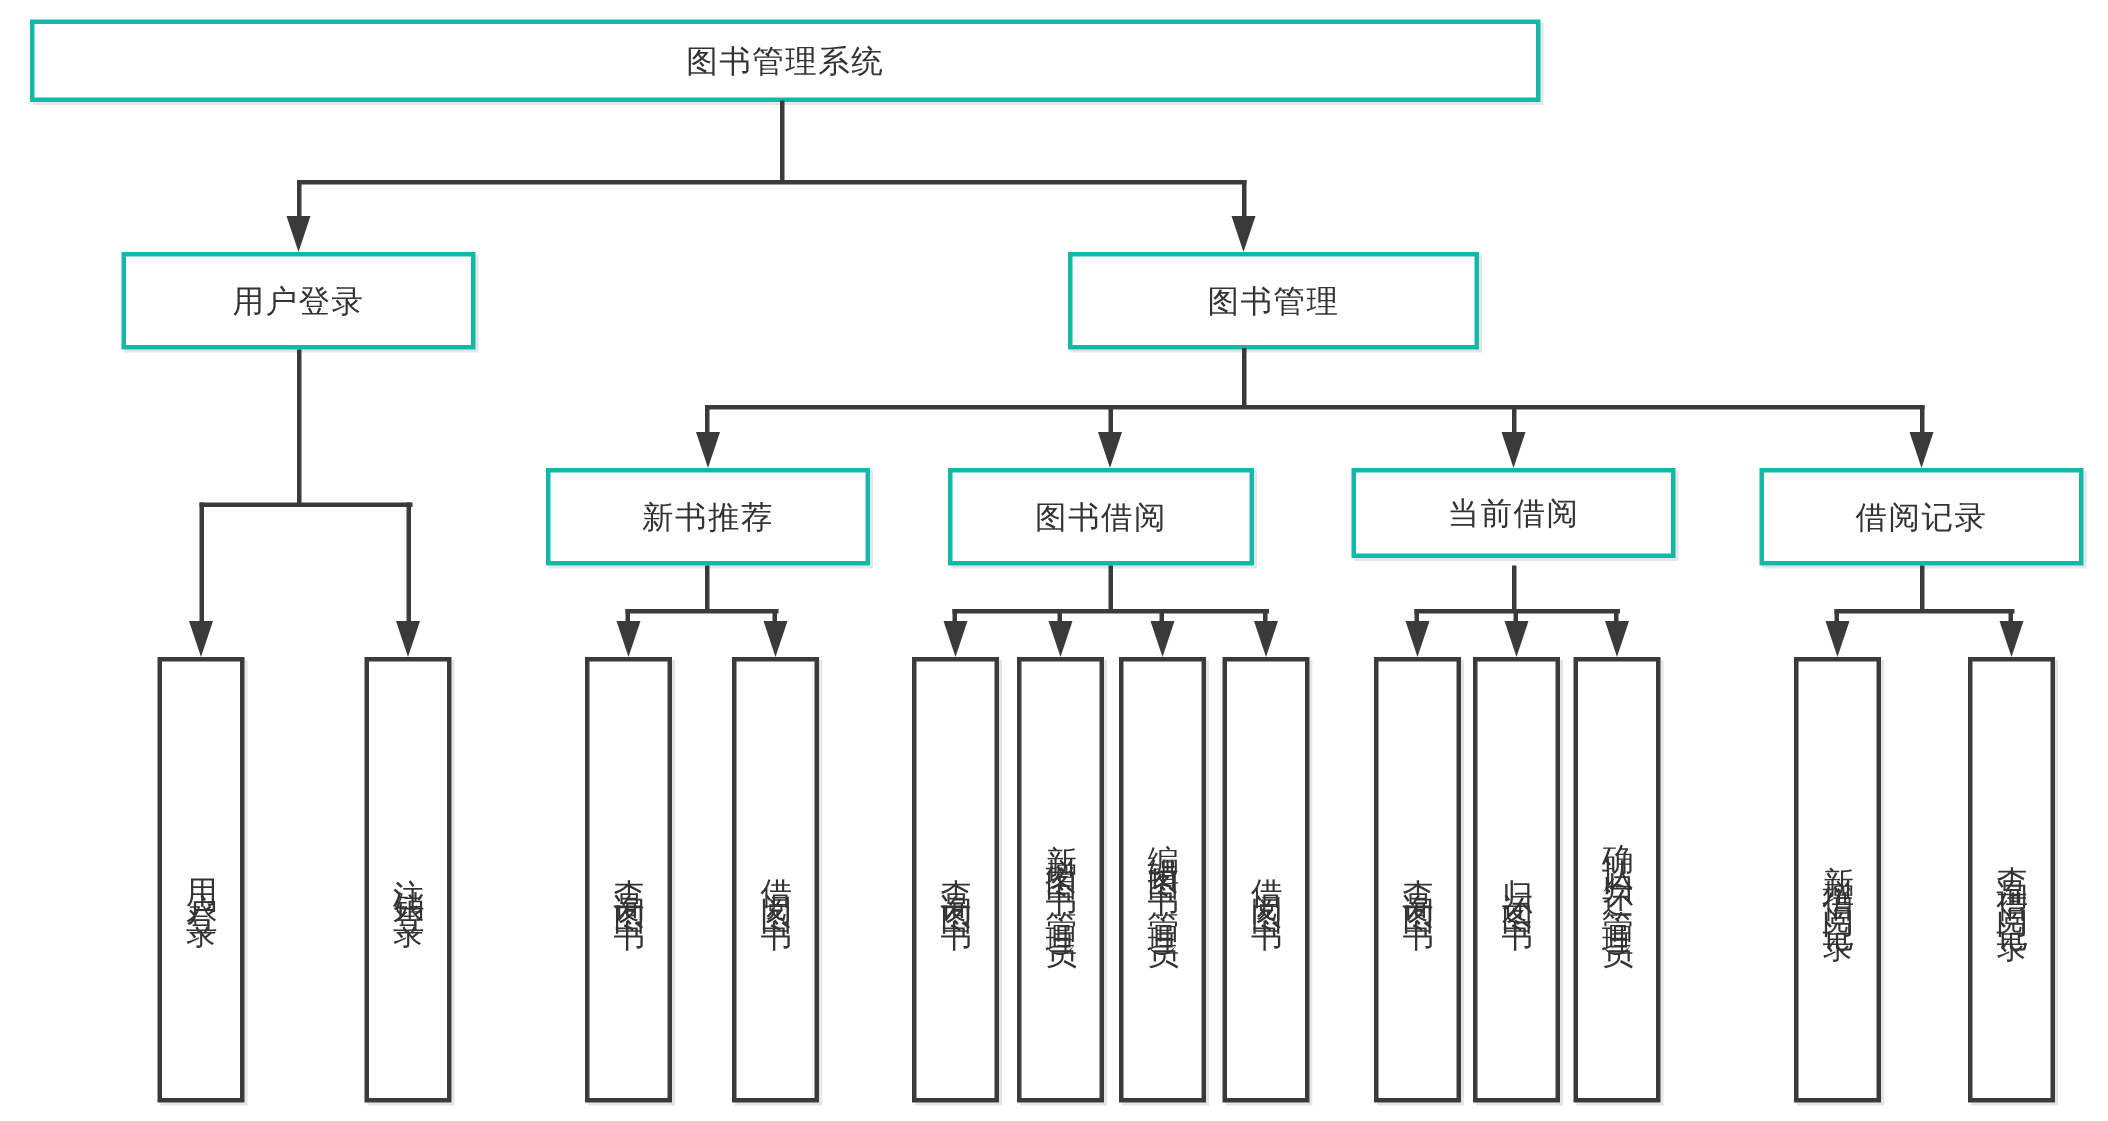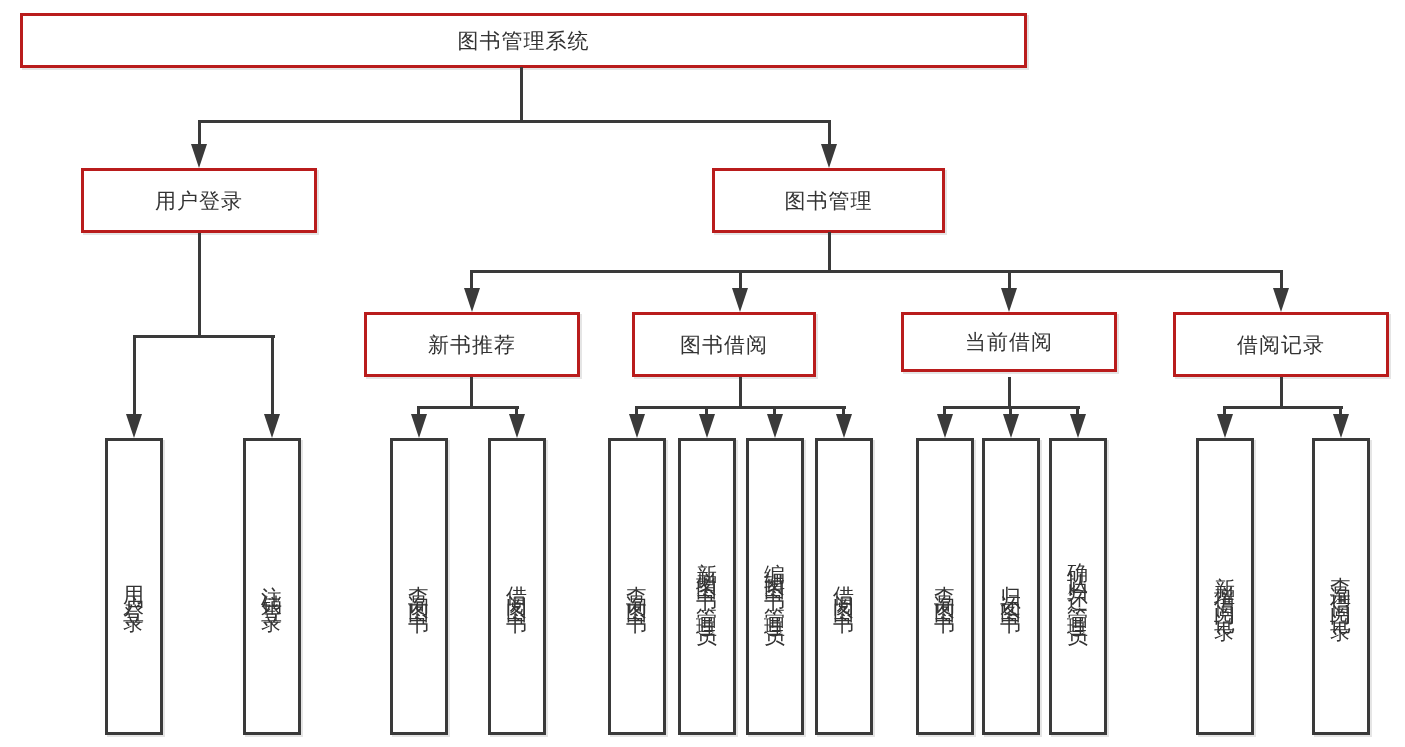--- a/index.html
+++ b/index.html
@@ -3,21 +3,21 @@
 <meta charset="utf-8">
 <style>
   html,body{margin:0;padding:0;background:#ffffff;}
   .canvas{
     position:relative;width:1405px;height:747px;background:#ffffff;
     font-family:"Liberation Sans","DejaVu Sans",sans-serif;color:#333333;
     overflow:hidden;
   }
   .box{
     position:absolute;box-sizing:border-box;background:#ffffff;
-    border:3px solid #b91c1c;display:flex;align-items:center;justify-content:center;
+    border:3px solid #14b8a6;display:flex;align-items:center;justify-content:center;
     box-shadow:2px 2px 0 rgba(0,0,0,0.10);
   }
   .box .lbl{font-size:21px;color:#333333;letter-spacing:1px;white-space:nowrap;}
   .leaf{
     position:absolute;box-sizing:border-box;background:#ffffff;
     border:3px solid #3a3a3a;display:flex;align-items:center;justify-content:center;
     box-shadow:2px 2px 0 rgba(0,0,0,0.10);
     width:58px;top:438px;height:297px;
   }
   .leaf .vlbl{
@@ -48,21 +48,21 @@
   <div class="vline" style="left:520px;top:67px;height:55px;"></div>
   <div class="hline" style="left:198px;top:120px;width:633px;"></div>
   <div class="vline" style="left:198px;top:120px;height:26px;"></div>
   <div class="arrow" style="left:191px;top:144px;"></div>
   <div class="vline" style="left:828px;top:120px;height:26px;"></div>
   <div class="arrow" style="left:821px;top:144px;"></div>
 
   <div class="box" style="left:81px;top:168px;width:236px;height:65px;">
     <span class="lbl">用户登录</span>
   </div>
-  <div class="box" style="left:712px;top:168px;width:233px;height:65px;font-family:Liberation Serif, serif;">
+  <div class="box" style="left:712px;top:168px;width:274px;height:65px;font-family:Liberation Serif, serif;">
     <span class="lbl">图书管理</span>
   </div>
 
   <div class="vline" style="left:198px;top:233px;height:104px;"></div>
   <div class="hline" style="left:133px;top:335px;width:142px;"></div>
   <div class="vline" style="left:133px;top:335px;height:80px;"></div>
   <div class="arrow" style="left:126px;top:414px;"></div>
   <div class="vline" style="left:271px;top:335px;height:80px;"></div>
   <div class="arrow" style="left:264px;top:414px;"></div>
 
@@ -73,21 +73,21 @@
   <div class="vline" style="left:739px;top:270px;height:20px;"></div>
   <div class="arrow" style="left:732px;top:288px;"></div>
   <div class="vline" style="left:1008px;top:270px;height:20px;"></div>
   <div class="arrow" style="left:1001px;top:288px;"></div>
   <div class="vline" style="left:1280px;top:270px;height:20px;"></div>
   <div class="arrow" style="left:1273px;top:288px;"></div>
 
   <div class="box" style="left:364px;top:312px;width:216px;height:65px;">
     <span class="lbl">新书推荐</span>
   </div>
-  <div class="box" style="left:632px;top:312px;width:184px;height:65px;">
+  <div class="box" style="left:632px;top:312px;width:204px;height:65px;">
     <span class="lbl">图书借阅</span>
   </div>
   <div class="box" style="left:901px;top:312px;width:216px;height:60px;">
     <span class="lbl">当前借阅</span>
   </div>
   <div class="box" style="left:1173px;top:312px;width:216px;height:65px;">
     <span class="lbl">借阅记录</span>
   </div>
 
   <div class="vline" style="left:470px;top:377px;height:31px;"></div>

